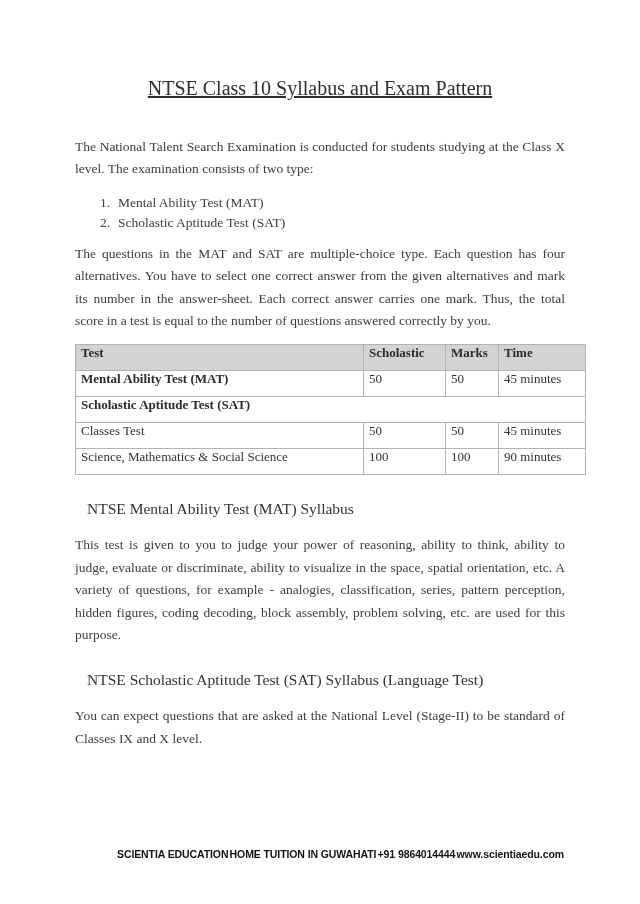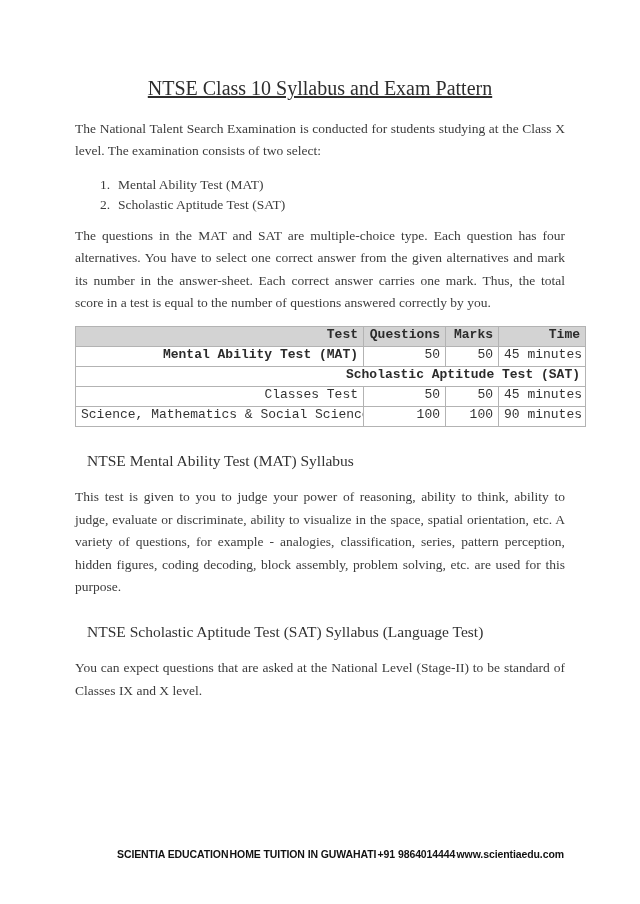--- a/index.html
+++ b/index.html
@@ -18,21 +18,21 @@
     height: 904px;
     padding: 76px 75px 0 75px;
   }
   .doc-title {
     font-size: 20px;
     line-height: 24px;
     font-weight: normal;
     text-align: center;
     text-decoration: underline;
     color: #2e2e2e;
-    margin-bottom: 18px;
+    margin-bottom: 36px;
   }
   p.body-text {
     font-size: 13.5px;
     line-height: 22.4px;
     text-align: justify;
     margin-bottom: 12px;
   }
   ol.test-list {
     list-style: none;
     margin: 0 0 9px 25px;
@@ -50,28 +50,27 @@
     border-collapse: collapse;
     width: 510px;
     margin: 6px 0 14px 0;
     table-layout: fixed;
   }
   table.exam-table td, table.exam-table th {
     border: 1px solid #b3b3b3;
     font-size: 13px;
     line-height: 16px;
     padding: 0px 5px 1px 5px;
-    text-align: right;
+    text-align: left;
     vertical-align: top;
     color: #333333;
     font-weight: normal;
-    height: 20px;
+    height: 26px;
     white-space: nowrap;
     overflow: hidden;
-    font-family: Liberation Mono, monospace;
   }
   table.exam-table tr.header-row th {
     background: #d3d3d3;
     font-weight: bold;
     color: #2b2b2b;
   }
   table.exam-table .bold { font-weight: bold; color: #2b2b2b; }
   h2.section-heading {
     font-size: 15.5px;
     line-height: 20px;
@@ -96,21 +95,21 @@
     padding-left: 39px;
   }
 </style>
 </head>
 <body>
 
 <div class="page">
 
   <h1 class="doc-title">NTSE Class 10 Syllabus and Exam Pattern</h1>
 
-  <p class="body-text">The National Talent Search Examination is conducted for students studying at the Class X level. The examination consists of two select:</p>
+  <p class="body-text">The National Talent Search Examination is conducted for students studying at the Class X level. The examination consists of two type:</p>
 
   <ol class="test-list">
     <li>
       <span class="marker">1.</span>
       <span>Mental Ability Test (MAT)</span>
     </li>
     <li>
       <span class="marker">2.</span>
       <span>Scholastic Aptitude Test (SAT)</span>
     </li>
@@ -121,21 +120,21 @@
   <table class="exam-table">
     <colgroup>
       <col style="width:288px">
         <col style="width:82px">
         <col style="width:53px">
         <col style="width:87px">
     </colgroup>
     <tbody>
         <tr class="header-row">
       <th>Test</th>
-      <th>Questions</th>
+      <th>Scholastic</th>
       <th>Marks</th>
       <th>Time</th>
     </tr>
     <tr>
       <td class="bold">Mental Ability Test (MAT)</td>
       <td>50</td>
       <td>50</td>
       <td>45 minutes</td>
     </tr>
     <tr>

